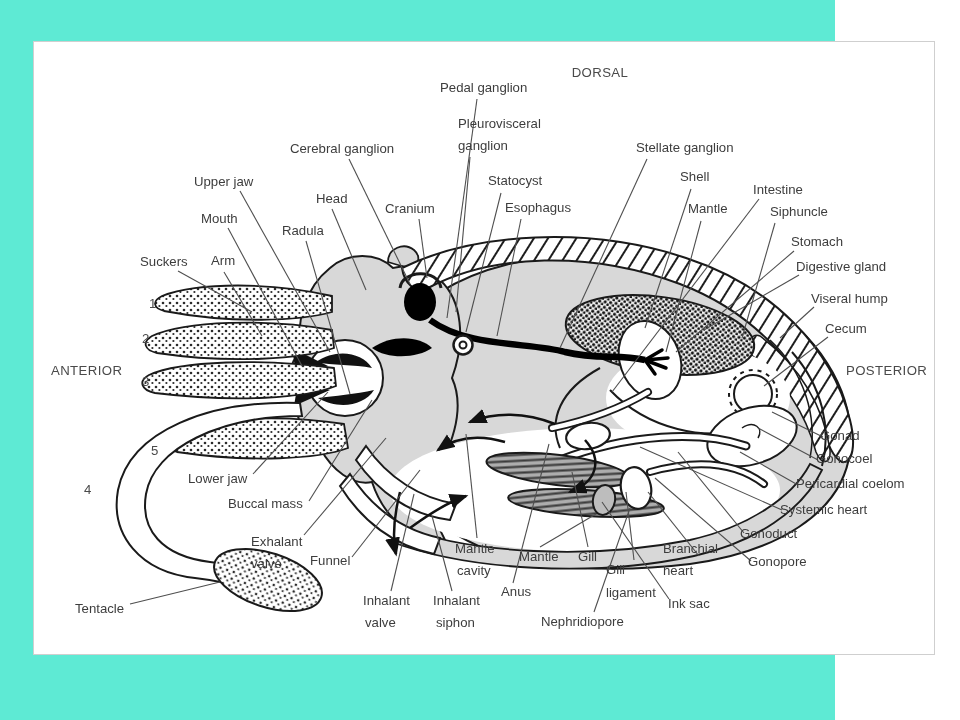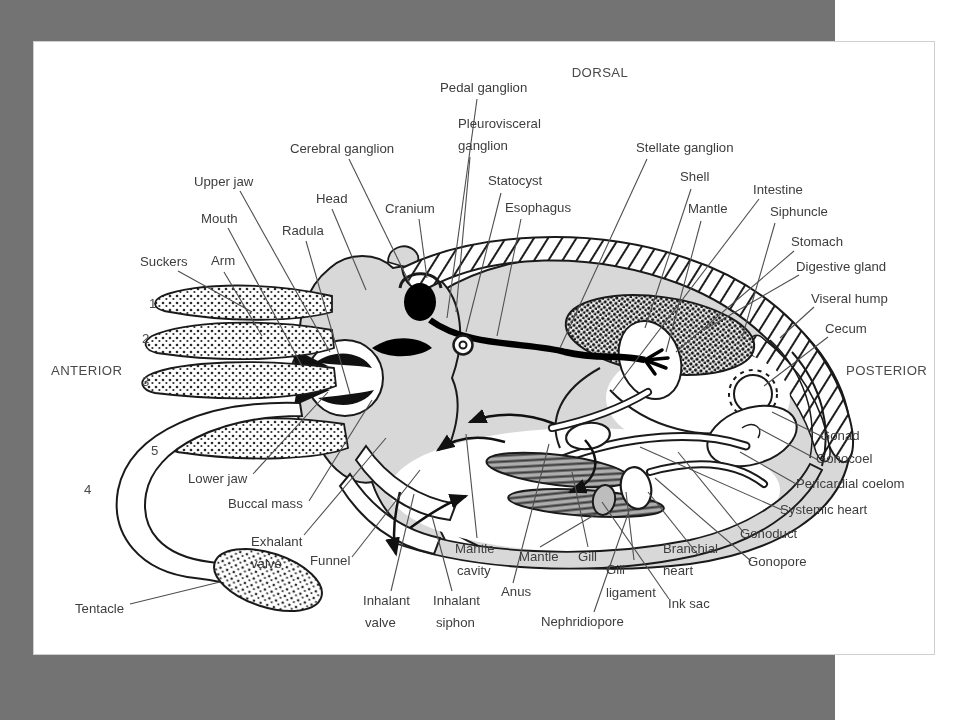--- a/index.html
+++ b/index.html
@@ -1,16 +1,16 @@
 <!DOCTYPE html>
 <html><head>
 <meta charset="utf-8">
 <style>
   html,body{margin:0;padding:0;width:960px;height:720px;background:#ffffff;overflow:hidden;}
-  .stage{position:relative;width:835px;height:720px;background:#737373;}
+  .stage{position:relative;width:835px;height:720px;background:#5eead4;}
   svg{position:absolute;left:0;top:0;}
   text{font-family:"Liberation Sans", sans-serif;font-size:13.2px;fill:#3d3d3d;}
   text.orient{fill:#4a4a4a;letter-spacing:.4px;}
   text.num{fill:#4a4a4a;}
   .leader{stroke:#4f4f4f;stroke-width:1.1;}
   .outline{stroke:#1a1a1a;fill:none;}
 </style>
 </head>
 <body>
 

